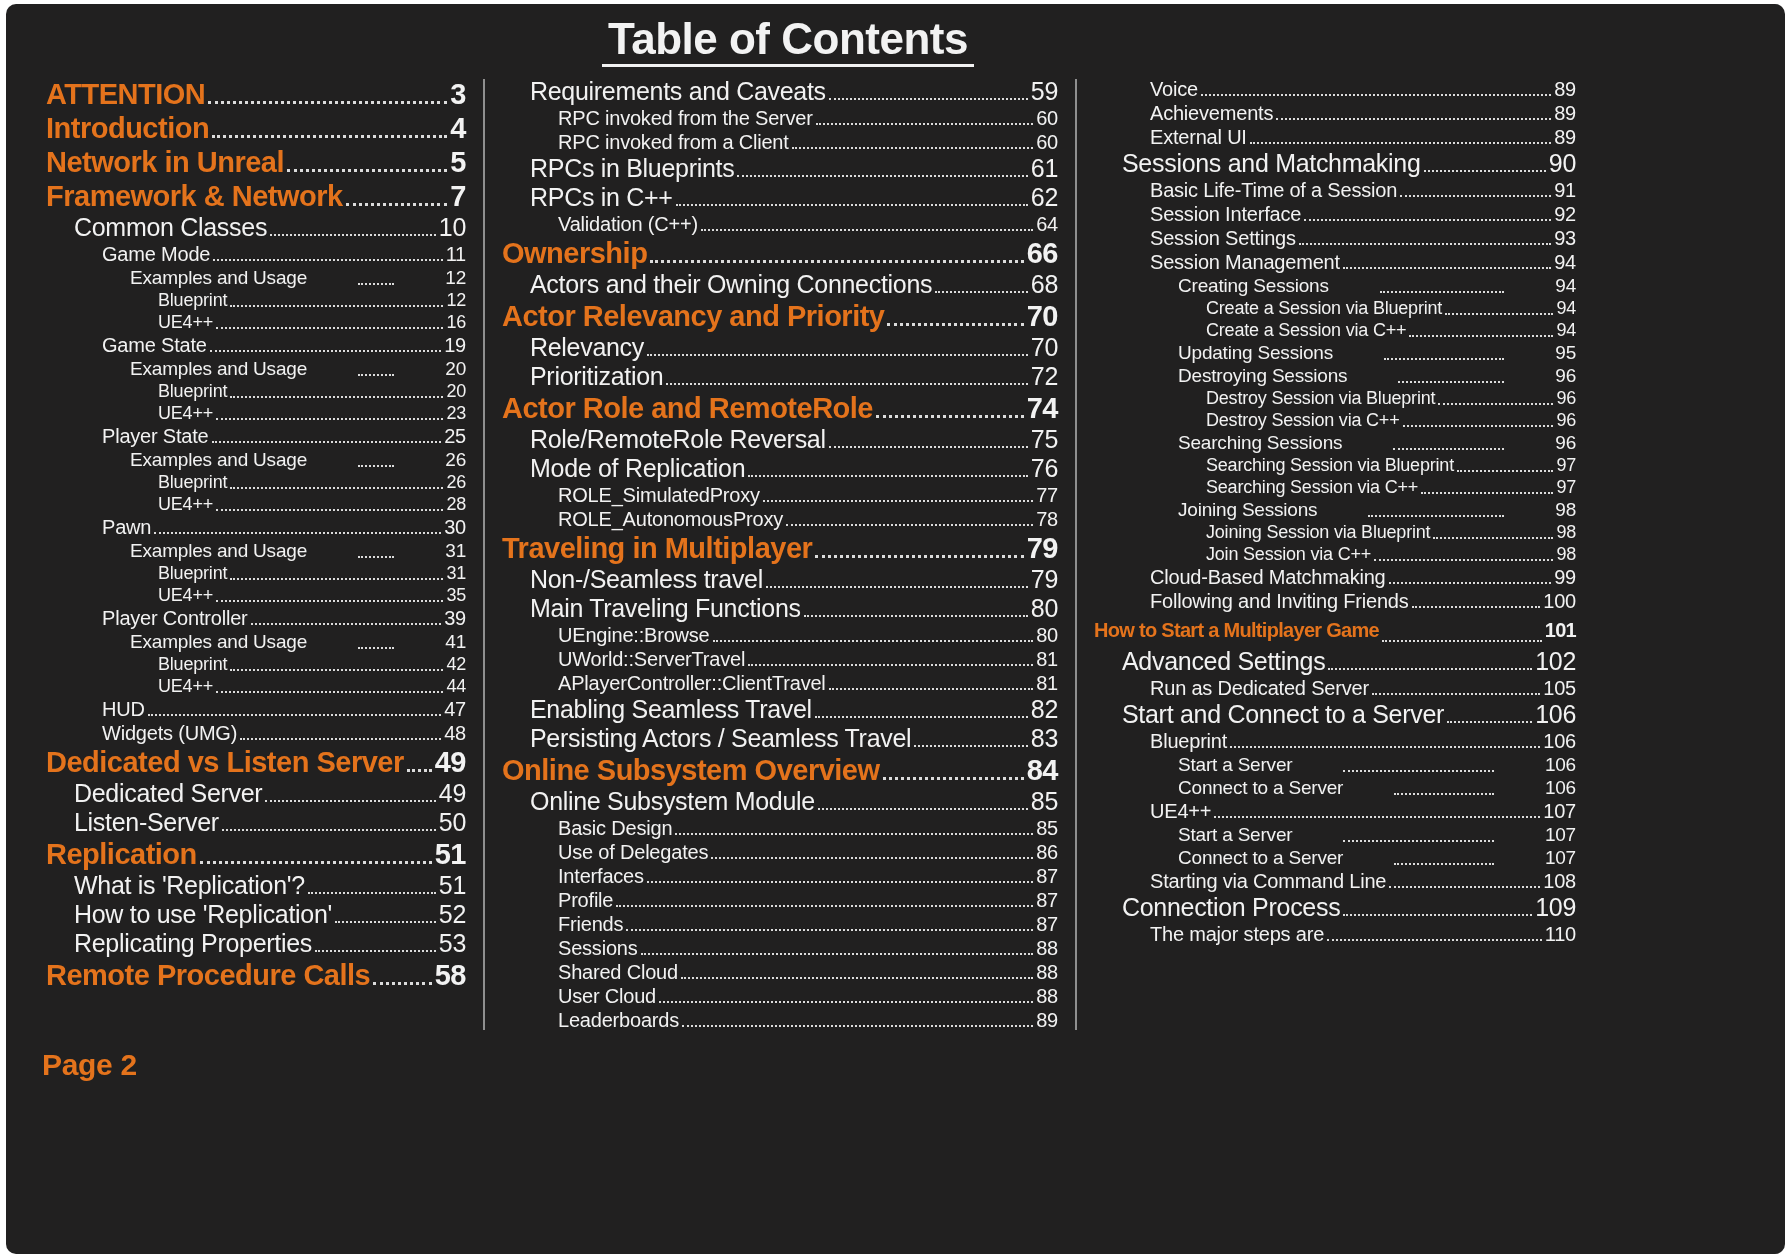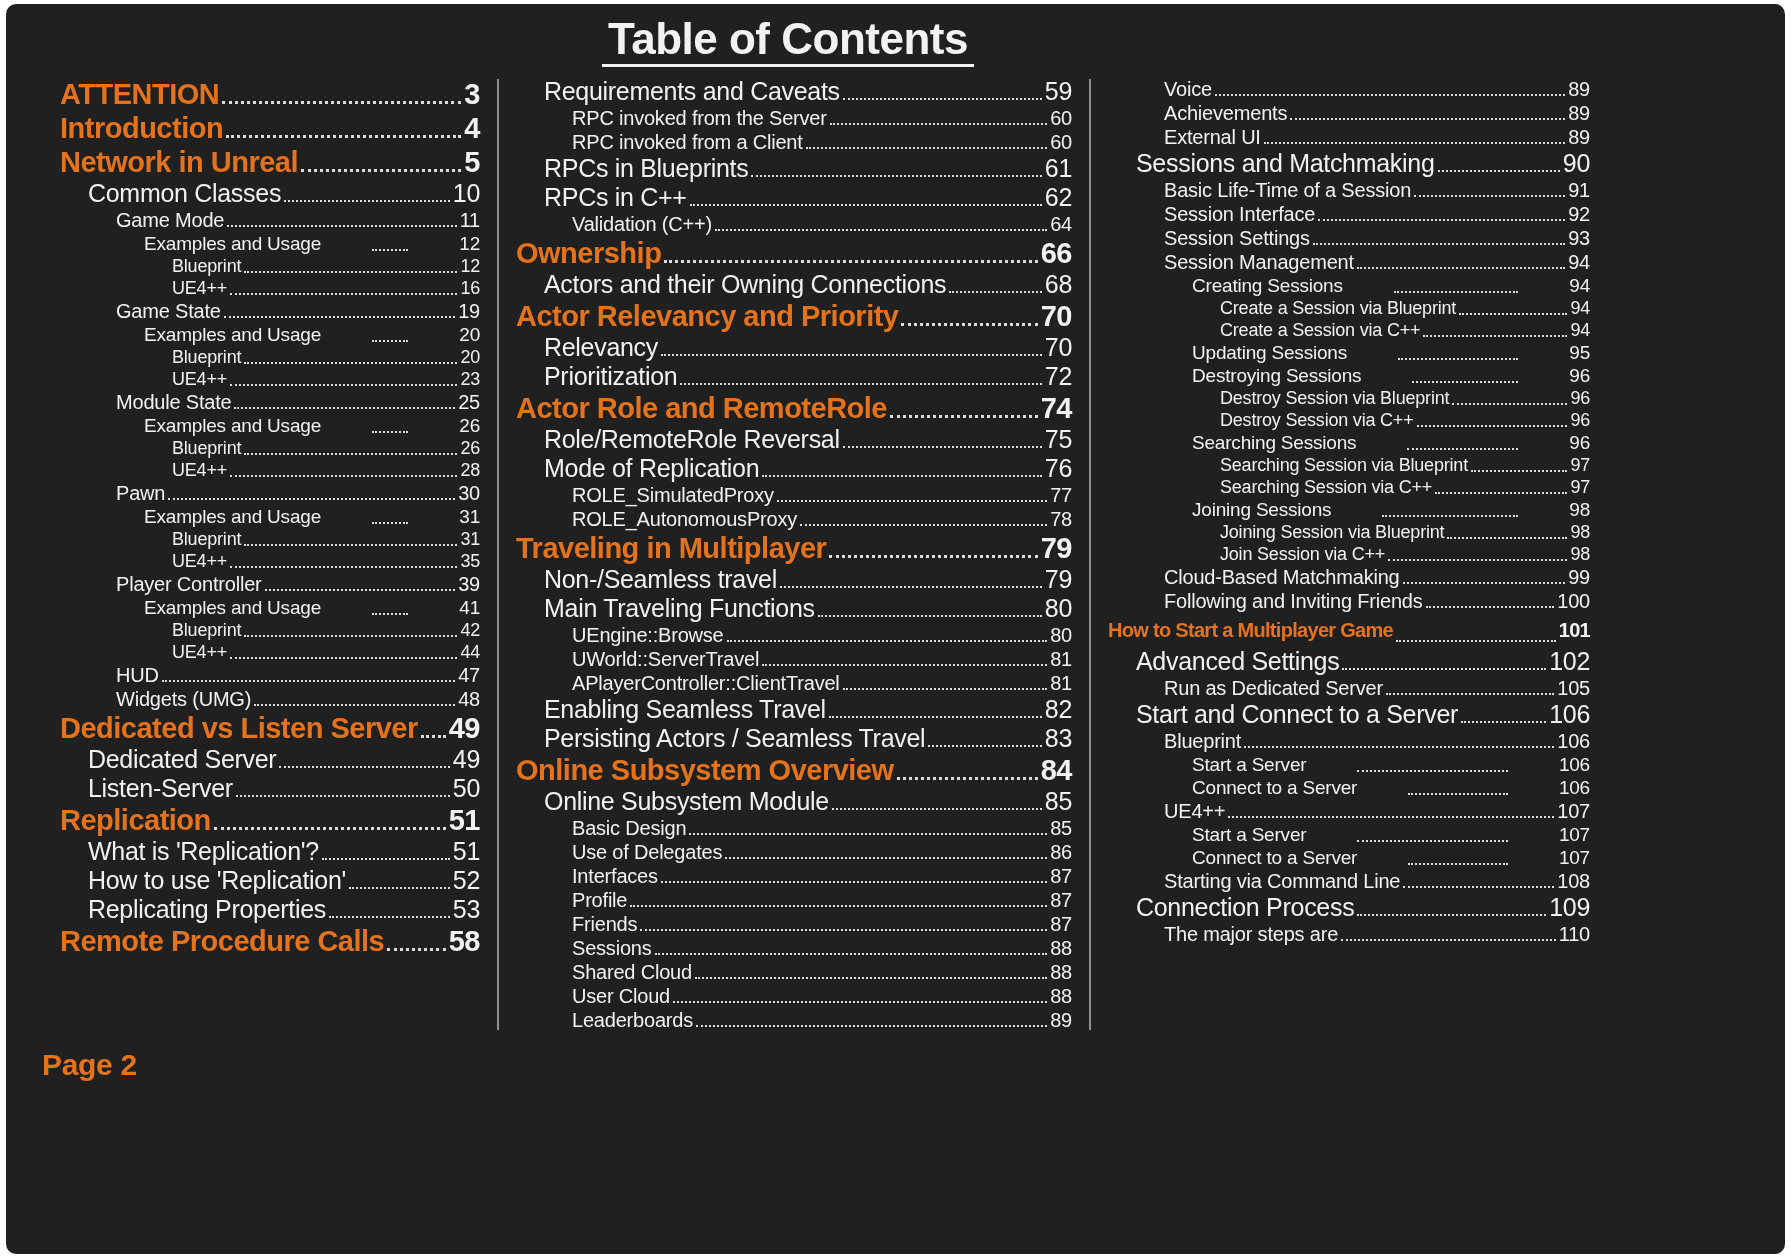--- a/index.html
+++ b/index.html
@@ -35,21 +35,21 @@
     font-weight:bold;
     color:var(--text);
     line-height:1.05;
     padding:0 6px 2px 6px;
     border-bottom:3px solid var(--text);
     letter-spacing:-0.5px;
   }
   .columns{
     display:flex;
     align-items:stretch;
-    margin:10px 0 0 54px;
+    margin:10px 0 0 40px;
     width:1530px;
     justify-content:flex-end;
   }
   .col{flex:0 0 auto;}
   .col1{width:420px;}
   .col2{width:556px;}
   .col3{width:482px;}
   .divider{
     width:2px;
     margin:2px 17px;
@@ -103,20 +103,25 @@
         <div class="entry lv1">
           <span class="lbl">Introduction</span>
           <span class="dots"></span>
           <span class="pg">4</span>
         </div>
         <div class="entry lv1">
           <span class="lbl">Network in Unreal</span>
           <span class="dots"></span>
           <span class="pg">5</span>
         </div>
+        <div class="entry lv1">
+          <span class="lbl">Framework &amp; Network</span>
+          <span class="dots"></span>
+          <span class="pg">7</span>
+        </div>
         <div class="entry lv2">
           <span class="lbl">Common Classes</span>
           <span class="dots"></span>
           <span class="pg">10</span>
         </div>
         <div class="entry lv3">
           <span class="lbl">Game Mode</span>
           <span class="dots"></span>
           <span class="pg">11</span>
         </div>
@@ -149,21 +154,21 @@
           <span class="lbl">Blueprint</span>
           <span class="dots"></span>
           <span class="pg">20</span>
         </div>
         <div class="entry lv5">
           <span class="lbl">UE4++</span>
           <span class="dots"></span>
           <span class="pg">23</span>
         </div>
         <div class="entry lv3">
-          <span class="lbl">Module State</span>
+          <span class="lbl">Player State</span>
           <span class="dots"></span>
           <span class="pg">25</span>
         </div>
         <div class="entry lv4">
           <span class="lbl">Examples and Usage</span>
           <span class="dots"></span>
           <span class="pg">26</span>
         </div>
         <div class="entry lv5">
           <span class="lbl">Blueprint</span>

